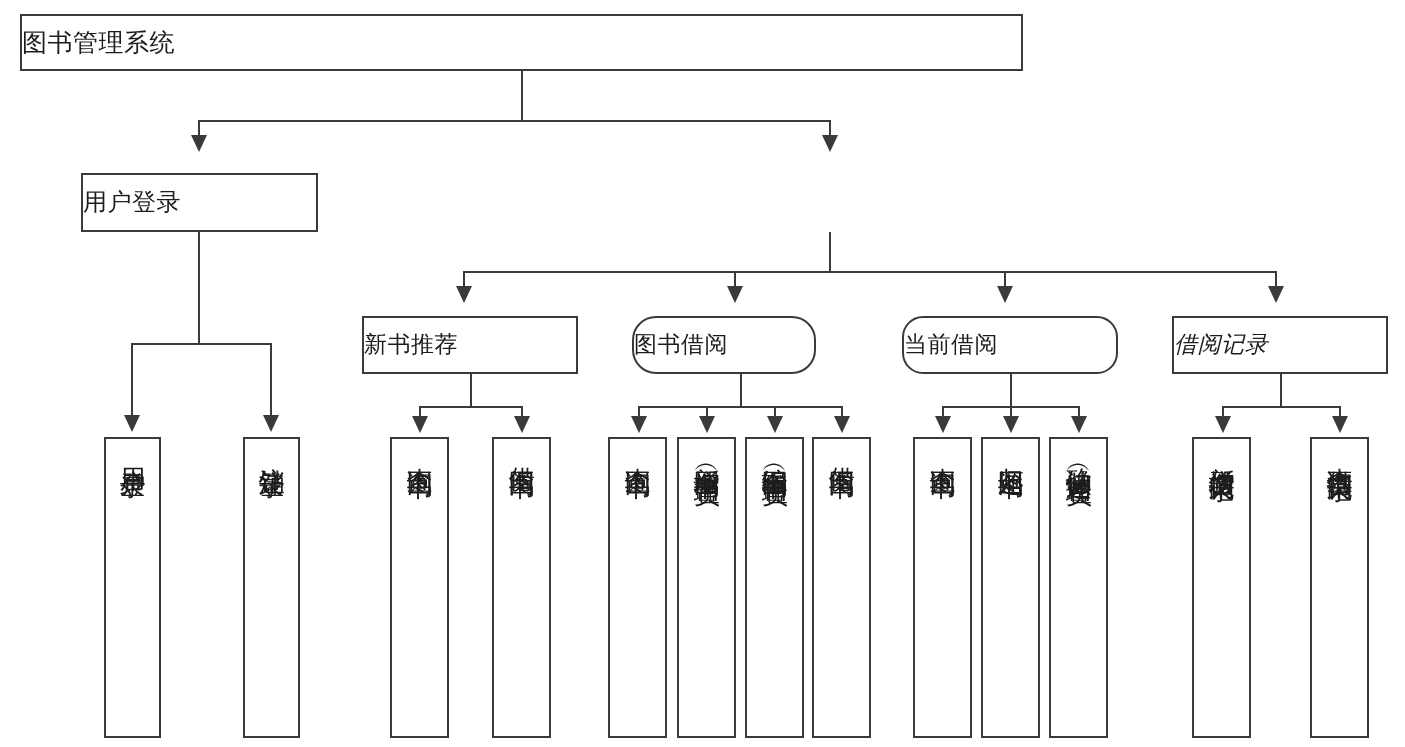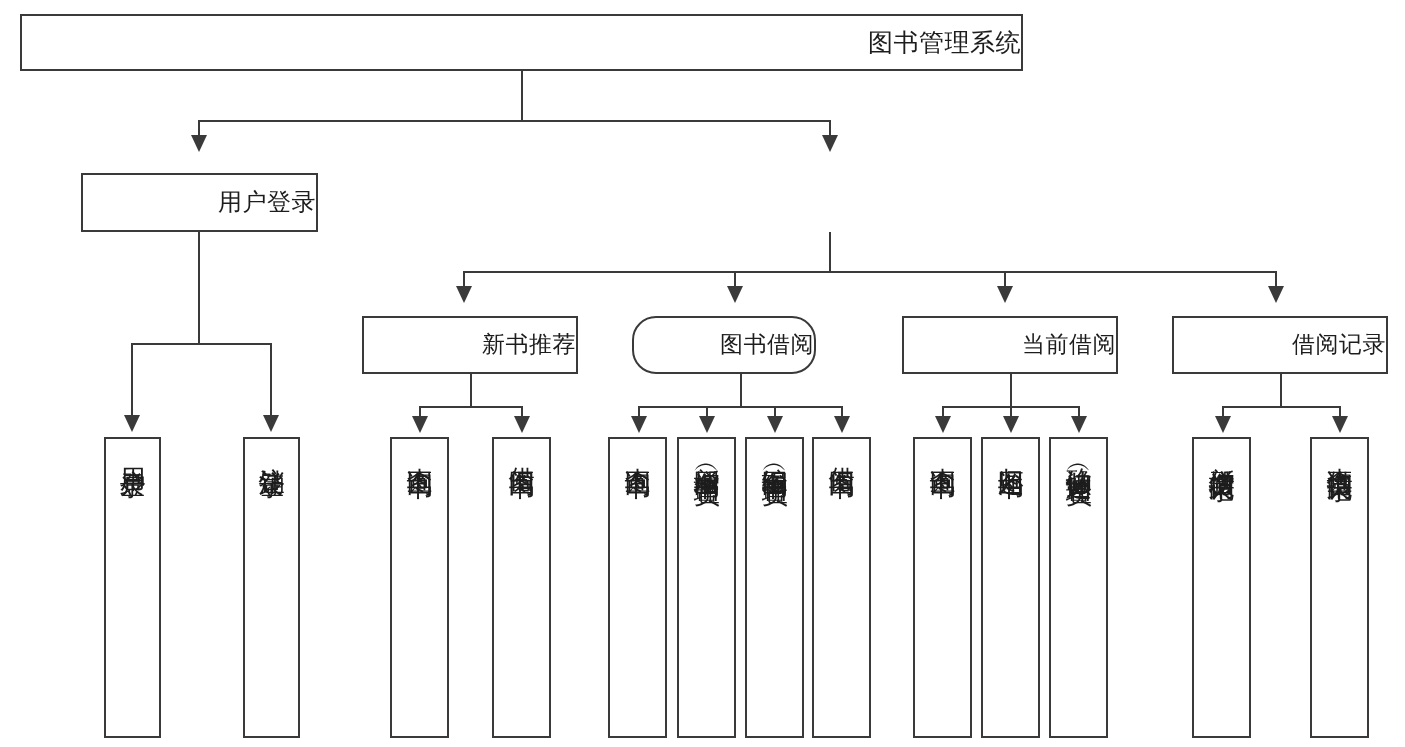--- a/index.html
+++ b/index.html
@@ -15,21 +15,21 @@
     overflow:hidden;
   }
   
   .node{
     position:absolute;
     box-sizing:border-box;
     background:#ffffff;
     border:2px solid #3a3a3a;
     display:flex;
     align-items:center;
-    justify-content:flex-end;
+    justify-content:flex-start;
     color:#1d1d1d;
   }
   .node .label{
     display:block;
     text-align:center;
     line-height:1.18;
     letter-spacing:.5px;
   }
   .node.root .label{font-size:25px;}
   .node.l2 .label{font-size:24px;}
@@ -114,30 +114,30 @@
   <div class="hline" style="left:463px;top:271px;width:814px;"></div>
   <div class="vline" style="left:463px;top:271px;height:17px;"></div>
   <div class="vline" style="left:734px;top:271px;height:17px;"></div>
   <div class="vline" style="left:1004px;top:271px;height:17px;"></div>
   <div class="vline" style="left:1275px;top:271px;height:17px;"></div>
   <div class="arrow" style="left:456px;top:286px;"></div>
   <div class="arrow" style="left:727px;top:286px;"></div>
   <div class="arrow" style="left:997px;top:286px;"></div>
   <div class="arrow" style="left:1268px;top:286px;"></div>
 
-  <div class="node l3" style="left:362px;top:316px;width:216px;height:58px;padding-left:24px;">
+  <div class="node l3" style="left:362px;top:316px;width:216px;height:58px;">
     <span class="label">新书推荐</span>
   </div>
   <div class="node l3" style="left:632px;top:316px;width:184px;height:58px;border-radius:24px;">
     <span class="label">图书借阅</span>
   </div>
-  <div class="node l3" style="left:902px;top:316px;width:216px;height:58px;">
+  <div class="node l3" style="left:902px;top:316px;width:216px;height:58px;border-radius:21px;">
     <span class="label">当前借阅</span>
   </div>
-  <div class="node l3" style="left:1172px;top:316px;width:216px;height:58px;">
+  <div class="node l3" style="left:1172px;top:316px;width:216px;height:58px;font-style:italic;">
     <span class="label">借阅记录</span>
   </div>
 
   <div class="vline" style="left:470px;top:374px;height:33px;"></div>
   <div class="hline" style="left:419px;top:406px;width:103px;"></div>
   <div class="vline" style="left:419px;top:406px;height:12px;"></div>
   <div class="vline" style="left:521px;top:406px;height:12px;"></div>
   <div class="arrow" style="left:412px;top:416px;"></div>
   <div class="arrow" style="left:514px;top:416px;"></div>
 

